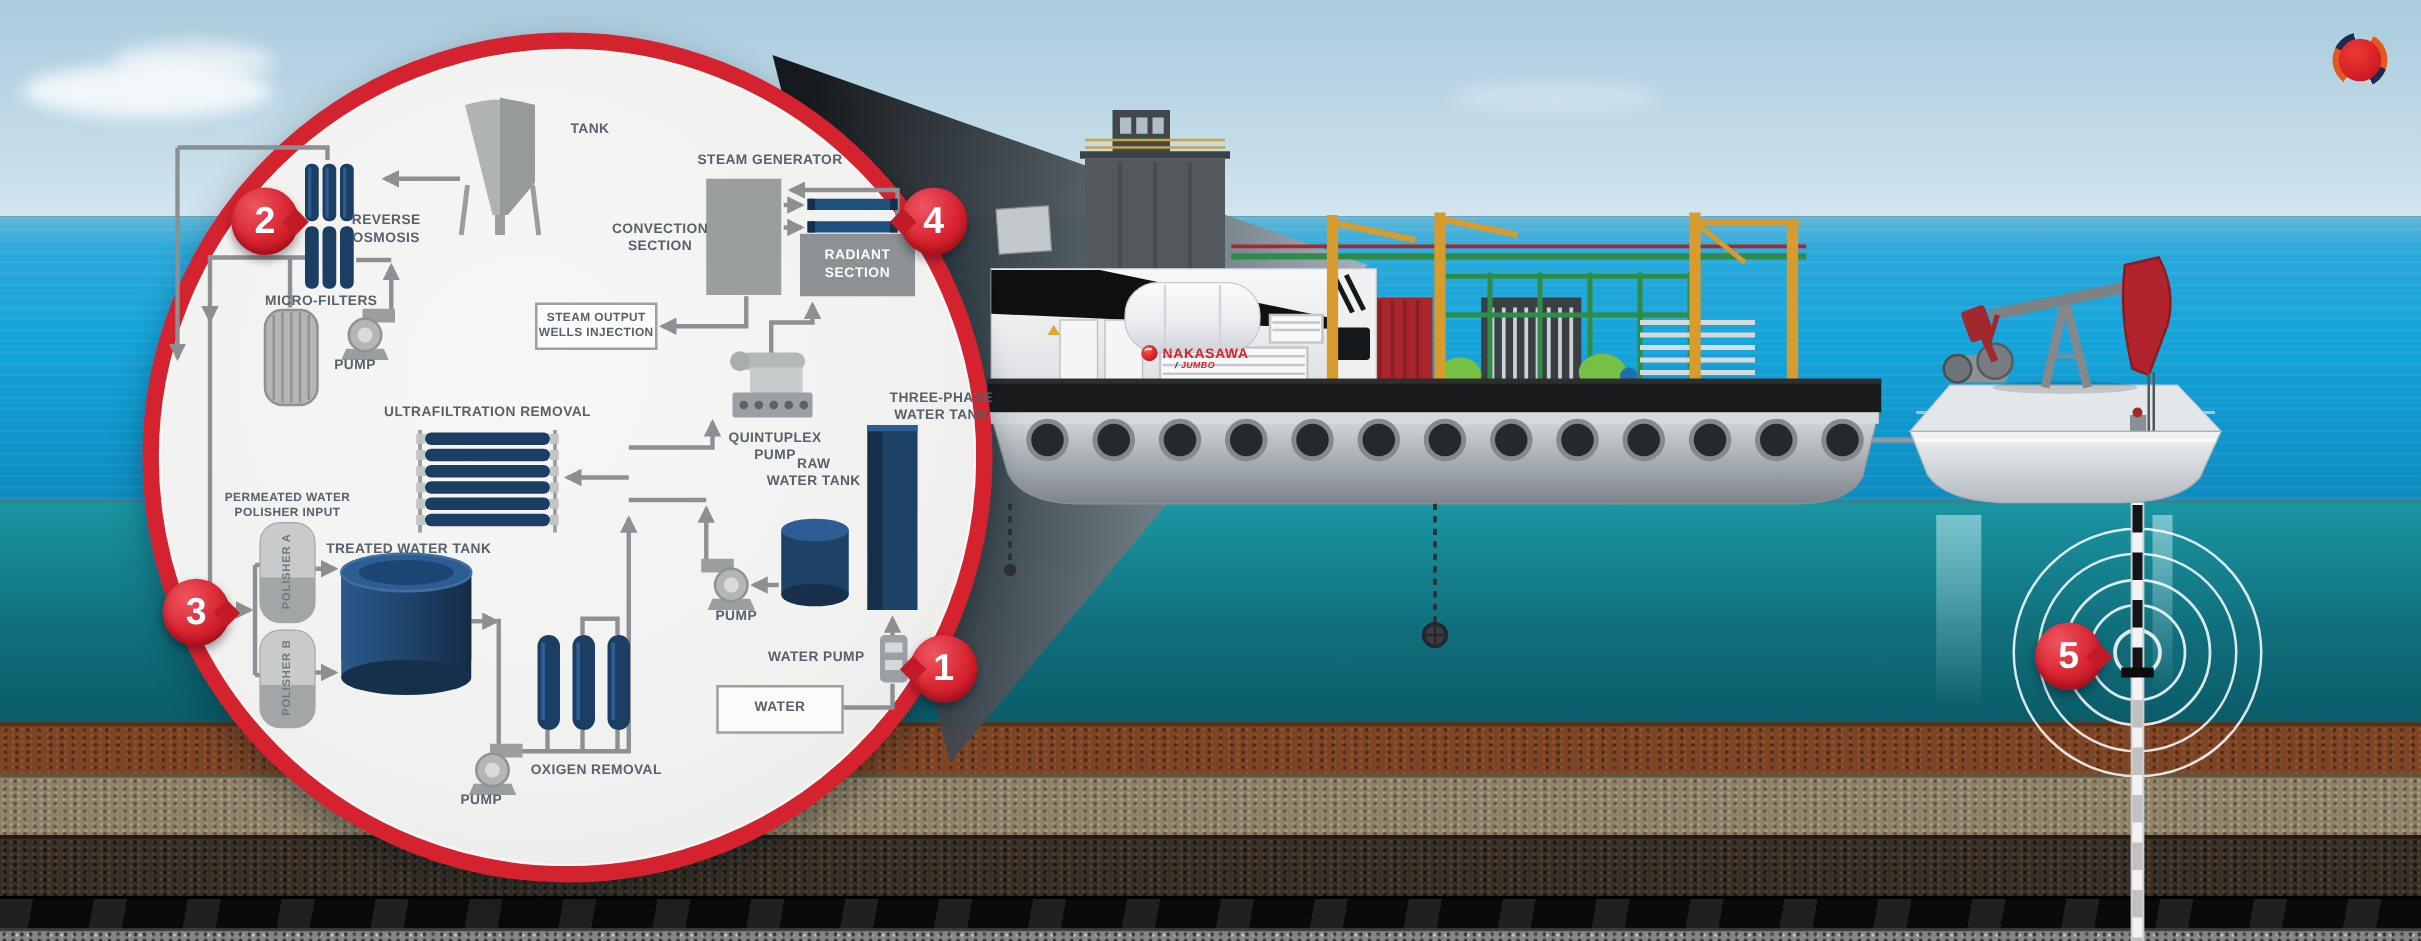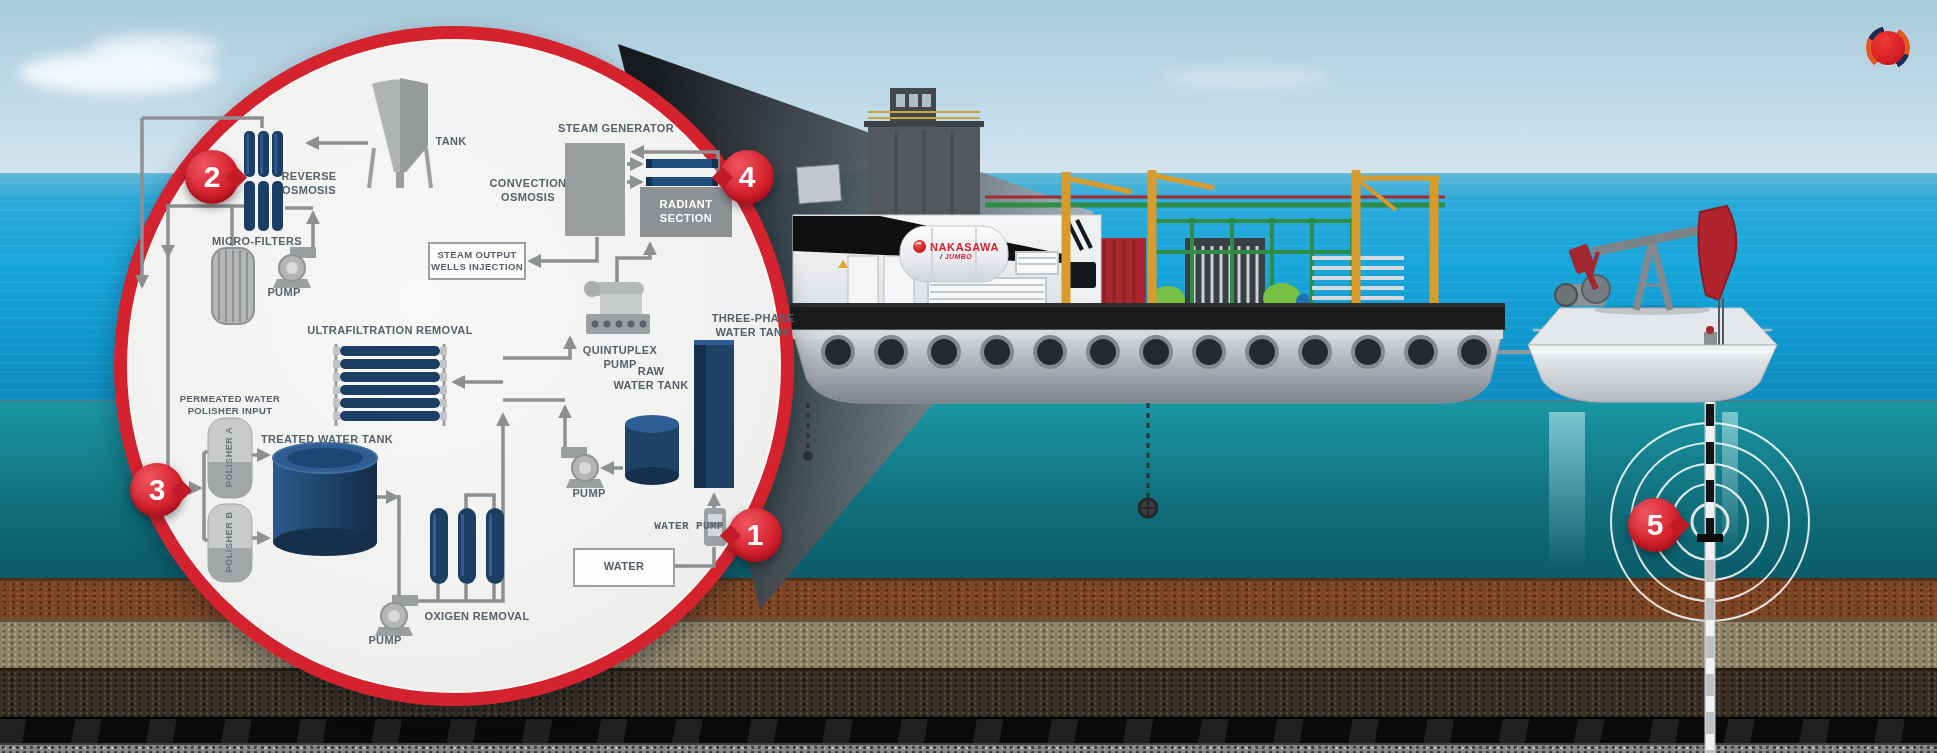--- a/index.html
+++ b/index.html
@@ -56,21 +56,21 @@
      background:radial-gradient(circle at 35% 28%,#ef5560 0%,#d6232f 55%,#b01220 100%);
      color:#fff;font:700 30px "Liberation Sans",sans-serif;
      display:flex;align-items:center;justify-content:center;
      box-shadow:0 4px 8px rgba(0,10,20,.4), inset 0 -4px 6px rgba(120,0,10,.45);}
   .badge::after{content:"";position:absolute;width:15px;height:15px;background:#c21a26;
      top:50%;margin-top:-7.5px;transform:rotate(45deg);z-index:-1;}
   .tail-r::after{right:-5px;}
   .tail-l::after{left:-5px;}
   
   .brand{position:absolute;z-index:5;text-align:center;transform:translate(-50%,0);}
-  .brand .row{display:flex;align-items:center;gap:4px;justify-content:center;}
+  .brand .row{display:flex;align-items:center;gap:4px;justify-content:center;margin-top:36px;}
   .brand .mark{width:13px;height:13px;border-radius:50%;
      background:radial-gradient(circle at 36% 32%,#f05a4a 0%,#d6232e 55%,#8e1420 100%);position:relative;}
   .brand .mark::after{content:"";position:absolute;left:2px;top:2px;width:6px;height:6px;
      border-radius:50%;border-top:2px solid rgba(255,255,255,.8);border-right:2px solid rgba(0,0,0,0);}
   .brand .nm{font:700 11px "Liberation Sans",sans-serif;color:#d6232e;letter-spacing:.6px;}
   .brand .sub{font:italic 700 7px "Liberation Sans",sans-serif;color:#2c2c2e;letter-spacing:.4px;}
   .brand .sub b{color:#d6232e;}
   
   .corner-logo{position:absolute;left:1866px;top:26px;width:44px;height:44px;z-index:6;border-radius:50%;
      background:conic-gradient(from 30deg,#e2591f 0 22%,#1d2b52 22% 34%,rgba(0,0,0,0) 34% 52%,
@@ -499,48 +499,48 @@
 
       <g>
         <rect x="704" y="508" width="22" height="38" rx="4" fill="#9aa0a3"></rect>
         <rect x="708" y="514" width="14" height="8" fill="#d5d8d8"></rect>
         <rect x="708" y="528" width="14" height="8" fill="#d5d8d8"></rect>
       </g>
       <rect x="574" y="549" width="100" height="37" fill="#fcfcfb" stroke="#9aa0a3" stroke-width="2"></rect>
     </g>
   </svg>
 
-  <div class="lbl" style="left:451px;top:104px;margin-top:38px;">TANK</div>
+  <div class="lbl" style="left:472px;top:104px;">TANK</div>
   <div class="lbl" style="left:309px;top:184px;">REVERSE
 OSMOSIS</div>
   <div class="lbl" style="left:232px;top:242px;margin-left:25px;">MICRO-FILTERS</div>
   <div class="lbl" style="left:284px;top:293px;">PUMP</div>
   <div class="lbl" style="left:616px;top:129px;">STEAM GENERATOR</div>
   <div class="lbl" style="left:528px;top:191px;">CONVECTION
-OSMOSIS</div>
+SECTION</div>
   <div class="lbl lbl-white" style="left:686px;top:212px;">RADIANT
 SECTION</div>
   <div class="lbl lbl-sm" style="left:477px;top:261px;">STEAM OUTPUT
 WELLS INJECTION</div>
   <div class="lbl" style="left:390px;top:331px;">ULTRAFILTRATION REMOVAL</div>
   <div class="lbl lbl-sm" style="left:230px;top:405px;">PERMEATED WATER
 POLISHER INPUT</div>
   <div class="lbl" style="left:327px;top:440px;">TREATED WATER TANK</div>
   <div class="lbl lbl-rot" style="left:230px;top:457px;">POLISHER A</div>
   <div class="lbl lbl-rot" style="left:230px;top:542px;">POLISHER B</div>
   <div class="lbl" style="left:620px;top:358px;">QUINTUPLEX
 PUMP</div>
   <div class="lbl" style="left:709px;top:326px;margin-left:44px;">THREE-PHASE
 WATER TANK</div>
   <div class="lbl" style="left:651px;top:379px;">RAW
 WATER TANK</div>
   <div class="lbl" style="left:589px;top:494px;">PUMP</div>
   <div class="lbl" style="left:477px;top:617px;">OXIGEN REMOVAL</div>
   <div class="lbl" style="left:385px;top:641px;">PUMP</div>
-  <div class="lbl" style="left:689px;top:527px;font-family:Liberation Mono, monospace;">WATER PUMP</div>
+  <div class="lbl" style="left:653px;top:527px;">WATER PUMP</div>
   <div class="lbl" style="left:624px;top:567px;">WATER</div>
 
   <div class="badge tail-l" style="left:755px;top:535px;">1</div>
   <div class="badge tail-r" style="left:212px;top:177px;">2</div>
   <div class="badge tail-r" style="left:157px;top:490px;">3</div>
   <div class="badge tail-l" style="left:747px;top:177px;">4</div>
   <div class="badge tail-r" style="left:1655px;top:525px;">5</div>
 
   <div class="brand" style="left:956px;top:240px;">
     <div class="row">

